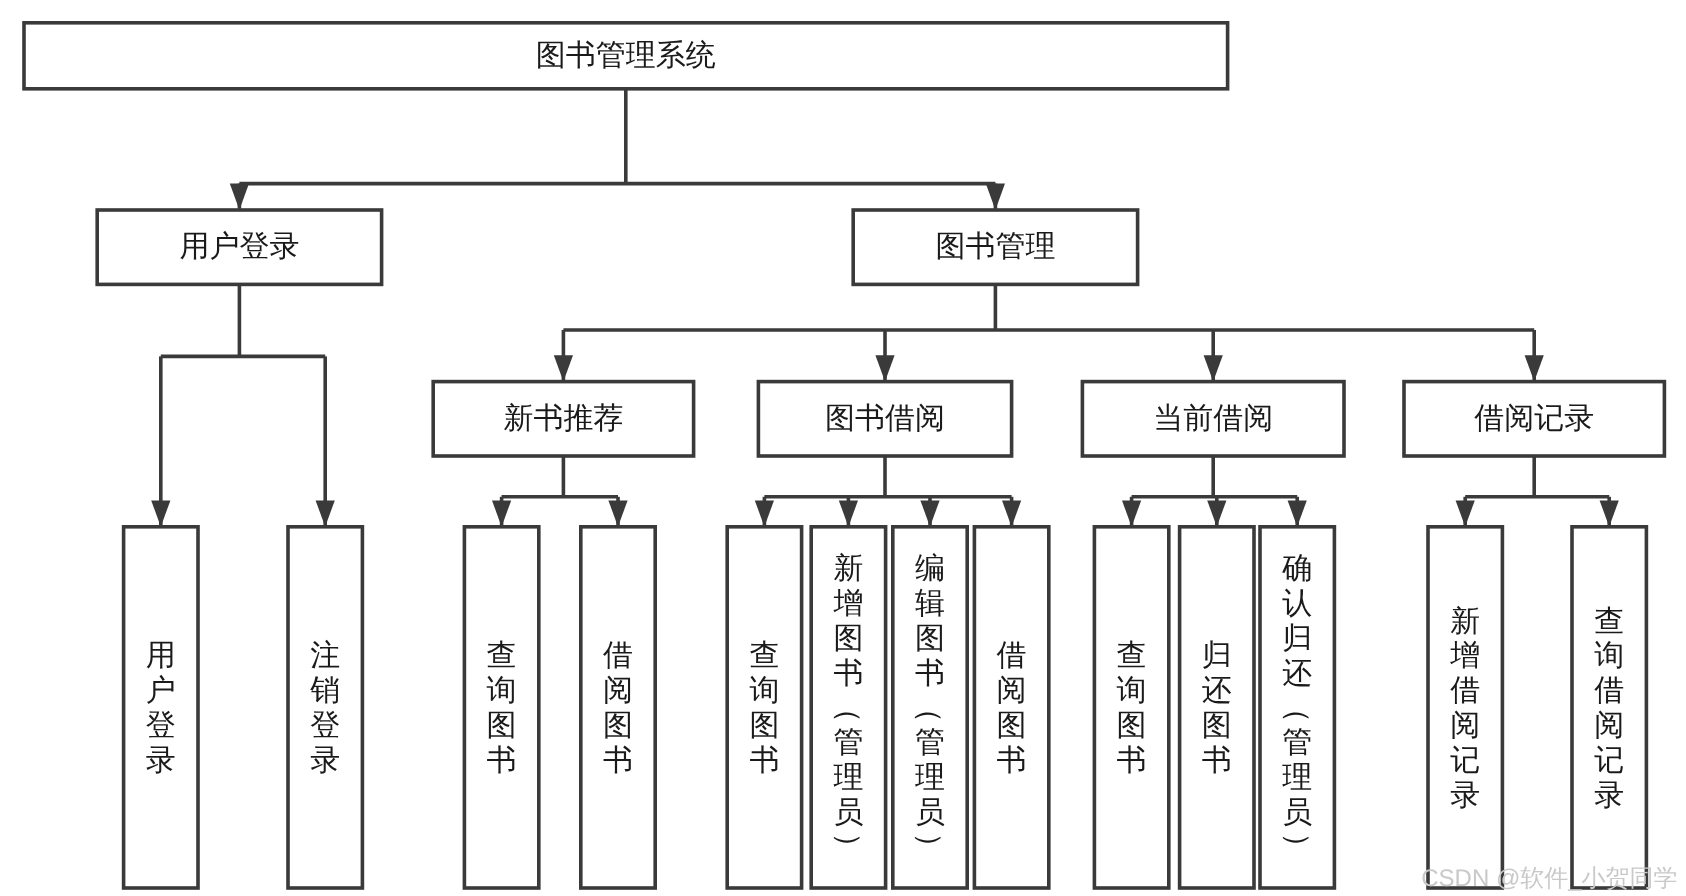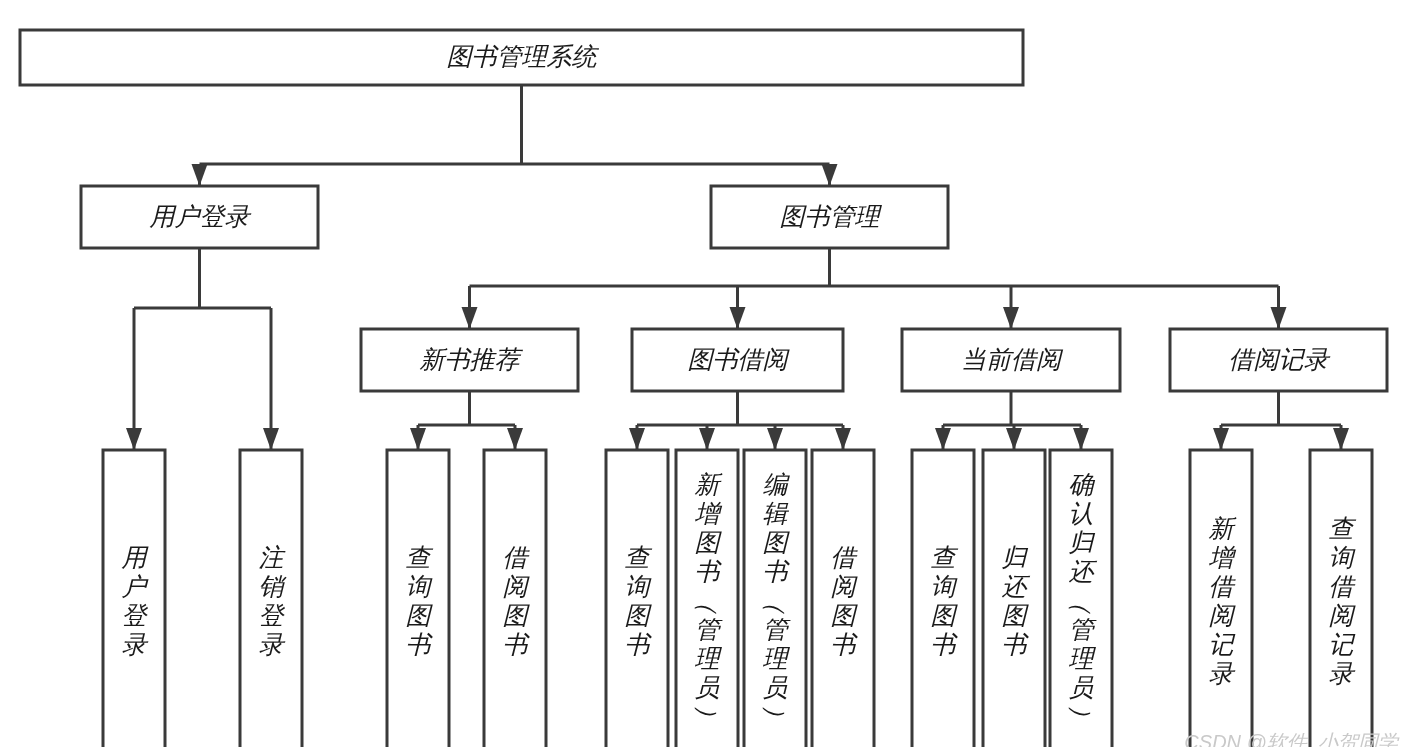--- a/index.html
+++ b/index.html
@@ -9,24 +9,23 @@
   }
   body {
     width: 1405px;
     height: 747px;
     font-family: "Liberation Sans", "DejaVu Sans", sans-serif;
     overflow: hidden;
     position: relative;
   }
   #diagram-root {
     position: absolute;
-    left: 0; top: 16px;
+    left: 0; top: 5px;
     width: 1405px;
     height: 659px;
-    font-style: italic;
   }
   .node-rect {
     fill: #ffffff;
     stroke: #3a3a3a;
     stroke-width: 3;
   }
   .node-label {
     font-family: "Liberation Sans", "DejaVu Sans", sans-serif;
     fill: #1a1a1a;
     font-size: 25px;

